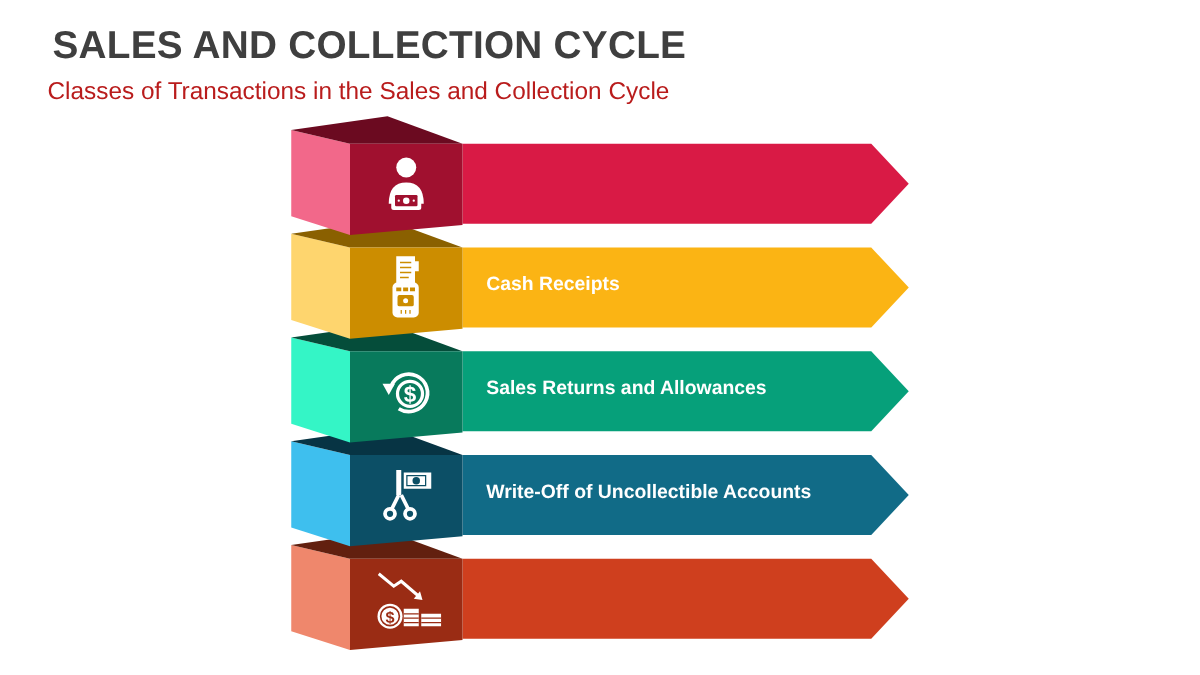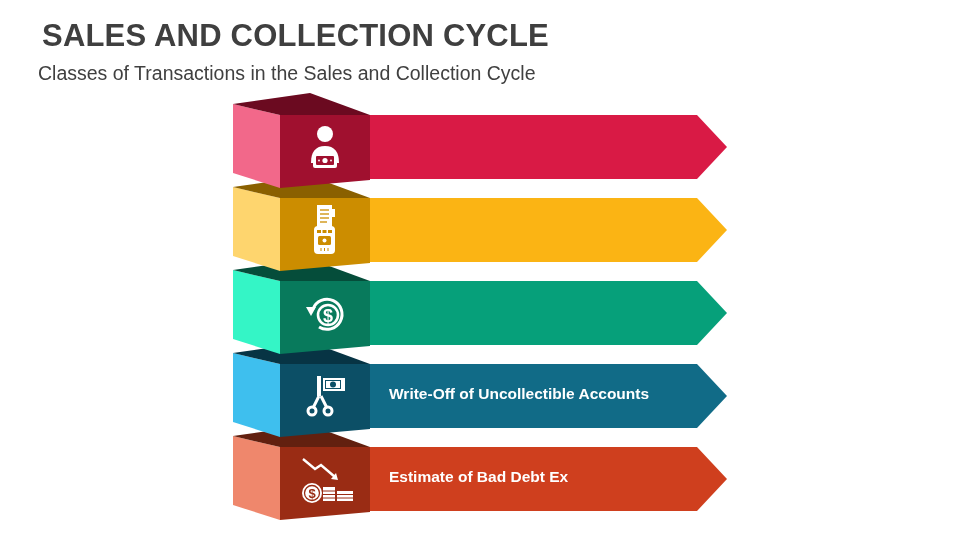--- a/index.html
+++ b/index.html
@@ -1,21 +1,21 @@
 <!DOCTYPE html>
 <html><head>
 <meta charset="utf-8">
 <style>
   html, body { margin: 0; padding: 0; background: #ffffff; }
   body { width: 960px; height: 540px; position: relative; overflow: hidden;
          font-family: "Liberation Sans", "DejaVu Sans", sans-serif; }
   .title { position: absolute; left: 38px; top: 14px; margin: 4px;
            font-size: 31px; font-weight: bold; color: #3f3f3f; letter-spacing: 0.2px; }
   .subtitle { position: absolute; left: 38px; top: 62px; margin: 0;
-              font-size: 19.5px; color: #404040; }
+              font-size: 19.5px; color: #b91c1c; }
   .diagram { position: absolute; left: 0; top: 0; width: 960px; height: 540px; }
   .row { position: absolute; left: 0; width: 960px; height: 100px; }
   .row svg.shape { position: absolute; left: 0; top: 0; overflow: visible; }
   .label { position: absolute; left: 389px; top: 22px; height: 20px; line-height: 20px;
            font-size: 15.5px; font-weight: bold; color: #ffffff; white-space: nowrap; }
   .icon { position: absolute; left: 297px; top: 10px; width: 56px; height: 56px; }
 </style>
 </head>
 <body>
 
@@ -38,21 +38,20 @@
         <circle cx="15" cy="40" r="7.5" fill="none" stroke="currentColor" stroke-width="1.3"></circle>
         <text x="15" y="45" text-anchor="middle" font-size="13" font-weight="bold" fill="currentColor" font-family="Liberation Sans, sans-serif">$</text>
         <rect x="26" y="34" width="12" height="14" fill="#fff"></rect>
         <rect x="40" y="38" width="16" height="10" fill="#fff"></rect>
         <line x1="26" y1="38" x2="38" y2="38" stroke="currentColor" stroke-width="1"></line>
         <line x1="26" y1="41.5" x2="38" y2="41.5" stroke="currentColor" stroke-width="1"></line>
         <line x1="26" y1="45" x2="38" y2="45" stroke="currentColor" stroke-width="1"></line>
         <line x1="40" y1="41.5" x2="56" y2="41.5" stroke="currentColor" stroke-width="1"></line>
         <line x1="40" y1="45" x2="56" y2="45" stroke="currentColor" stroke-width="1"></line>
       </svg>
-      <span class="label" style="top: 52px;">Estimate of Bad Debt Ex</span>
     </div>
   <div class="row" style="top:332px;text-align:right;">
       <svg class="shape" width="960" height="110">
         <polygon points="370,32 697,32 727,64 697,96 370,96" fill="#116b87"></polygon>
         <polygon points="233,21 280,32 280,105 233,90" fill="#3ebfee"></polygon>
         <polygon points="233,21 310,10 370,32 280,32" fill="#073444"></polygon>
         <polygon points="280,32 370,32 370,97 280,105" fill="#0c4f66"></polygon>
       </svg>
       <svg class="icon" viewBox="0 0 56 56" style="top: 36px; color: rgb(12, 79, 102);">
         <rect x="26" y="10" width="22" height="13" fill="#fff"></rect>
@@ -72,20 +71,21 @@
         <polygon points="233,21 280,32 280,105 233,90" fill="#34f5c6"></polygon>
         <polygon points="233,21 310,10 370,32 280,32" fill="#054d3a"></polygon>
         <polygon points="280,32 370,32 370,97 280,105" fill="#087a5c"></polygon>
       </svg>
       <svg class="icon" viewBox="0 0 56 56" style="top: 36px; color: rgb(8, 122, 92);">
         <path d="M16 24 A15 15 0 1 1 22 42" fill="none" stroke="#fff" stroke-width="3"></path>
         <path d="M9 22 L19 22 L14 31 Z" fill="#fff"></path>
         <circle cx="31" cy="30" r="10" fill="none" stroke="#fff" stroke-width="2.6"></circle>
         <text x="31" y="36.5" text-anchor="middle" font-size="18" font-weight="bold" fill="#fff" font-family="Liberation Sans, sans-serif">$</text>
       </svg>
+      <span class="label" style="top: 52px;">Sales Returns and Allowances</span>
     </div>
   <div class="row" style="top:166px;">
       <svg class="shape" width="960" height="110">
         <polygon points="370,32 697,32 727,64 697,96 370,96" fill="#fbb414"></polygon>
         <polygon points="233,21 280,32 280,105 233,90" fill="#fed56e"></polygon>
         <polygon points="233,21 310,10 370,32 280,32" fill="#8a6000"></polygon>
         <polygon points="280,32 370,32 370,97 280,105" fill="#cc8d00"></polygon>
       </svg>
       <svg class="icon" viewBox="0 0 56 56" style="top: 36px; color: rgb(204, 141, 0);">
         <rect x="20" y="3" width="15" height="22" fill="#fff"></rect>
@@ -97,20 +97,21 @@
         <rect x="17" y="24" width="21" height="28" rx="4" fill="#fff"></rect>
         <rect x="20" y="28" width="4" height="3" fill="currentColor"></rect>
         <rect x="25.5" y="28" width="4" height="3" fill="currentColor"></rect>
         <rect x="31" y="28" width="4" height="3" fill="currentColor"></rect>
         <rect x="21" y="34" width="13" height="9" rx="1.5" fill="currentColor"></rect>
         <circle cx="27.5" cy="38.5" r="2" fill="#fff"></circle>
         <line x1="24" y1="46" x2="24" y2="49" stroke="currentColor" stroke-width="1"></line>
         <line x1="27.5" y1="46" x2="27.5" y2="49" stroke="currentColor" stroke-width="1"></line>
         <line x1="31" y1="46" x2="31" y2="49" stroke="currentColor" stroke-width="1"></line>
       </svg>
+      <span class="label" style="top: 52px;">Cash Receipts</span>
     </div>
   <div class="row" style="top:83px;">
       <svg class="shape" width="960" height="110">
         <polygon points="370,32 697,32 727,64 697,96 370,96" fill="#d91a45"></polygon>
         <polygon points="233,21 280,32 280,105 233,90" fill="#f2688a"></polygon>
         <polygon points="233,21 310,10 370,32 280,32" fill="#6b0a20"></polygon>
         <polygon points="280,32 370,32 370,97 280,105" fill="#a0102f"></polygon>
       </svg>
       <svg class="icon" viewBox="0 0 56 56" style="top: 36px; color: rgb(160, 16, 47);">
         <circle cx="28" cy="15" r="8" fill="#fff"></circle>

